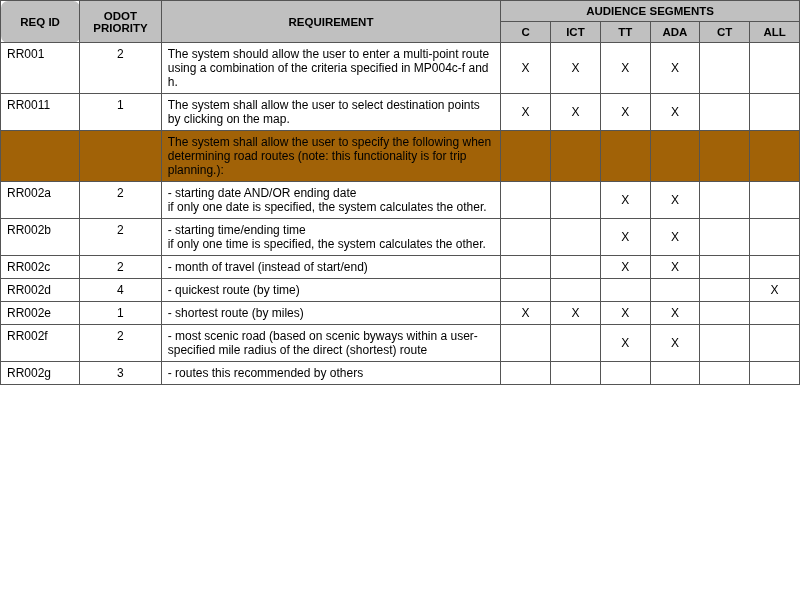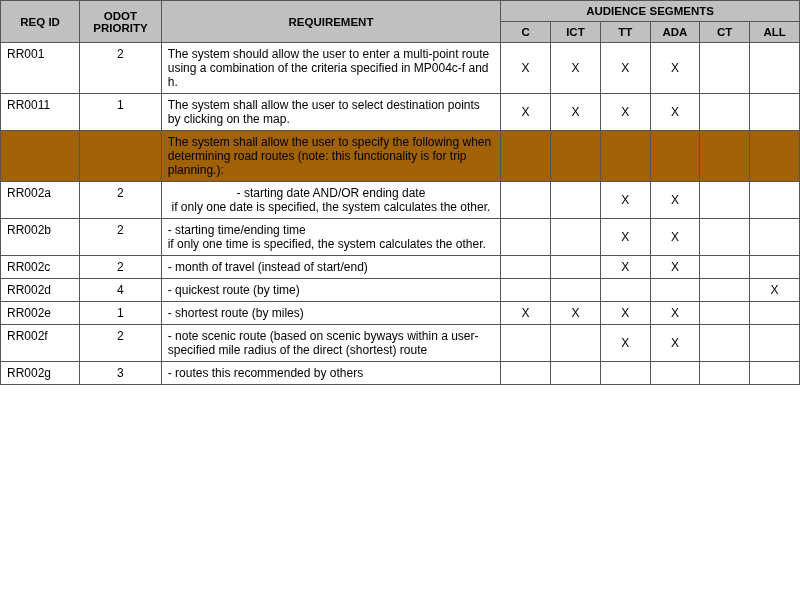--- a/index.html
+++ b/index.html
@@ -22,21 +22,21 @@
     thead th {
       background: #c0c0c0;
       text-align: center;
       font-weight: bold;
       font-size: 11.5px;
       vertical-align: middle;
     }
     .header-main {
       background: #c0c0c0;
     }
-    .col-req-id { width: 70px; }
+    .col-req-id { width: 70px; border-radius: 7px; }
     .col-odot { width: 72px; }
     .col-requirement { width: 300px; }
     .col-segment { width: 44px; text-align: center; }
     tbody tr:nth-child(even) { background: #fff; }
     .subheader th { background: #c0c0c0; }
     .gray-note { background: #d8d8d8; }
   </style>
 </head>
 <body>
 
@@ -87,21 +87,21 @@
         <td style="text-align: center; vertical-align: middle;"></td>
         <td style="text-align: center; vertical-align: middle;"></td>
         <td style="text-align: center; vertical-align: middle;"></td>
         <td style="text-align: center; vertical-align: middle;"></td>
         <td style="text-align: center; vertical-align: middle;"></td>
         <td style="text-align: center; vertical-align: middle;"></td>
       </tr>
       <tr>
         <td style="vertical-align: top;">RR002a</td>
         <td style="text-align: center; vertical-align: top;">2</td>
-        <td style="vertical-align: top; text-align: center;">- starting date AND/OR ending date<br>   if only one date is specified, the system calculates the other.</td>
+        <td style="vertical-align: top;">- starting date AND/OR ending date<br>   if only one date is specified, the system calculates the other.</td>
         <td style="text-align: center; vertical-align: middle;"></td>
         <td style="text-align: center; vertical-align: middle;"></td>
         <td style="text-align: center; vertical-align: middle;">X</td>
         <td style="text-align: center; vertical-align: middle;">X</td>
         <td style="text-align: center; vertical-align: middle;"></td>
         <td style="text-align: center; vertical-align: middle;"></td>
       </tr>
       <tr>
         <td style="vertical-align: top;">RR002b</td>
         <td style="text-align: center; vertical-align: top;">2</td>
@@ -142,21 +142,21 @@
         <td style="text-align: center; vertical-align: middle;">X</td>
         <td style="text-align: center; vertical-align: middle;">X</td>
         <td style="text-align: center; vertical-align: middle;">X</td>
         <td style="text-align: center; vertical-align: middle;">X</td>
         <td style="text-align: center; vertical-align: middle;"></td>
         <td style="text-align: center; vertical-align: middle;"></td>
       </tr>
       <tr>
         <td style="vertical-align: top;">RR002f</td>
         <td style="text-align: center; vertical-align: top;">2</td>
-        <td style="vertical-align: top;">- note scenic route (based on scenic byways within a user-specified mile radius of the direct (shortest) route</td>
+        <td style="vertical-align: top;">- most scenic road (based on scenic byways within a user-specified mile radius of the direct (shortest) route</td>
         <td style="text-align: center; vertical-align: middle;"></td>
         <td style="text-align: center; vertical-align: middle;"></td>
         <td style="text-align: center; vertical-align: middle;">X</td>
         <td style="text-align: center; vertical-align: middle;">X</td>
         <td style="text-align: center; vertical-align: middle;"></td>
         <td style="text-align: center; vertical-align: middle;"></td>
       </tr>
       <tr>
         <td style="vertical-align: top;">RR002g</td>
         <td style="text-align: center; vertical-align: top;">3</td>

